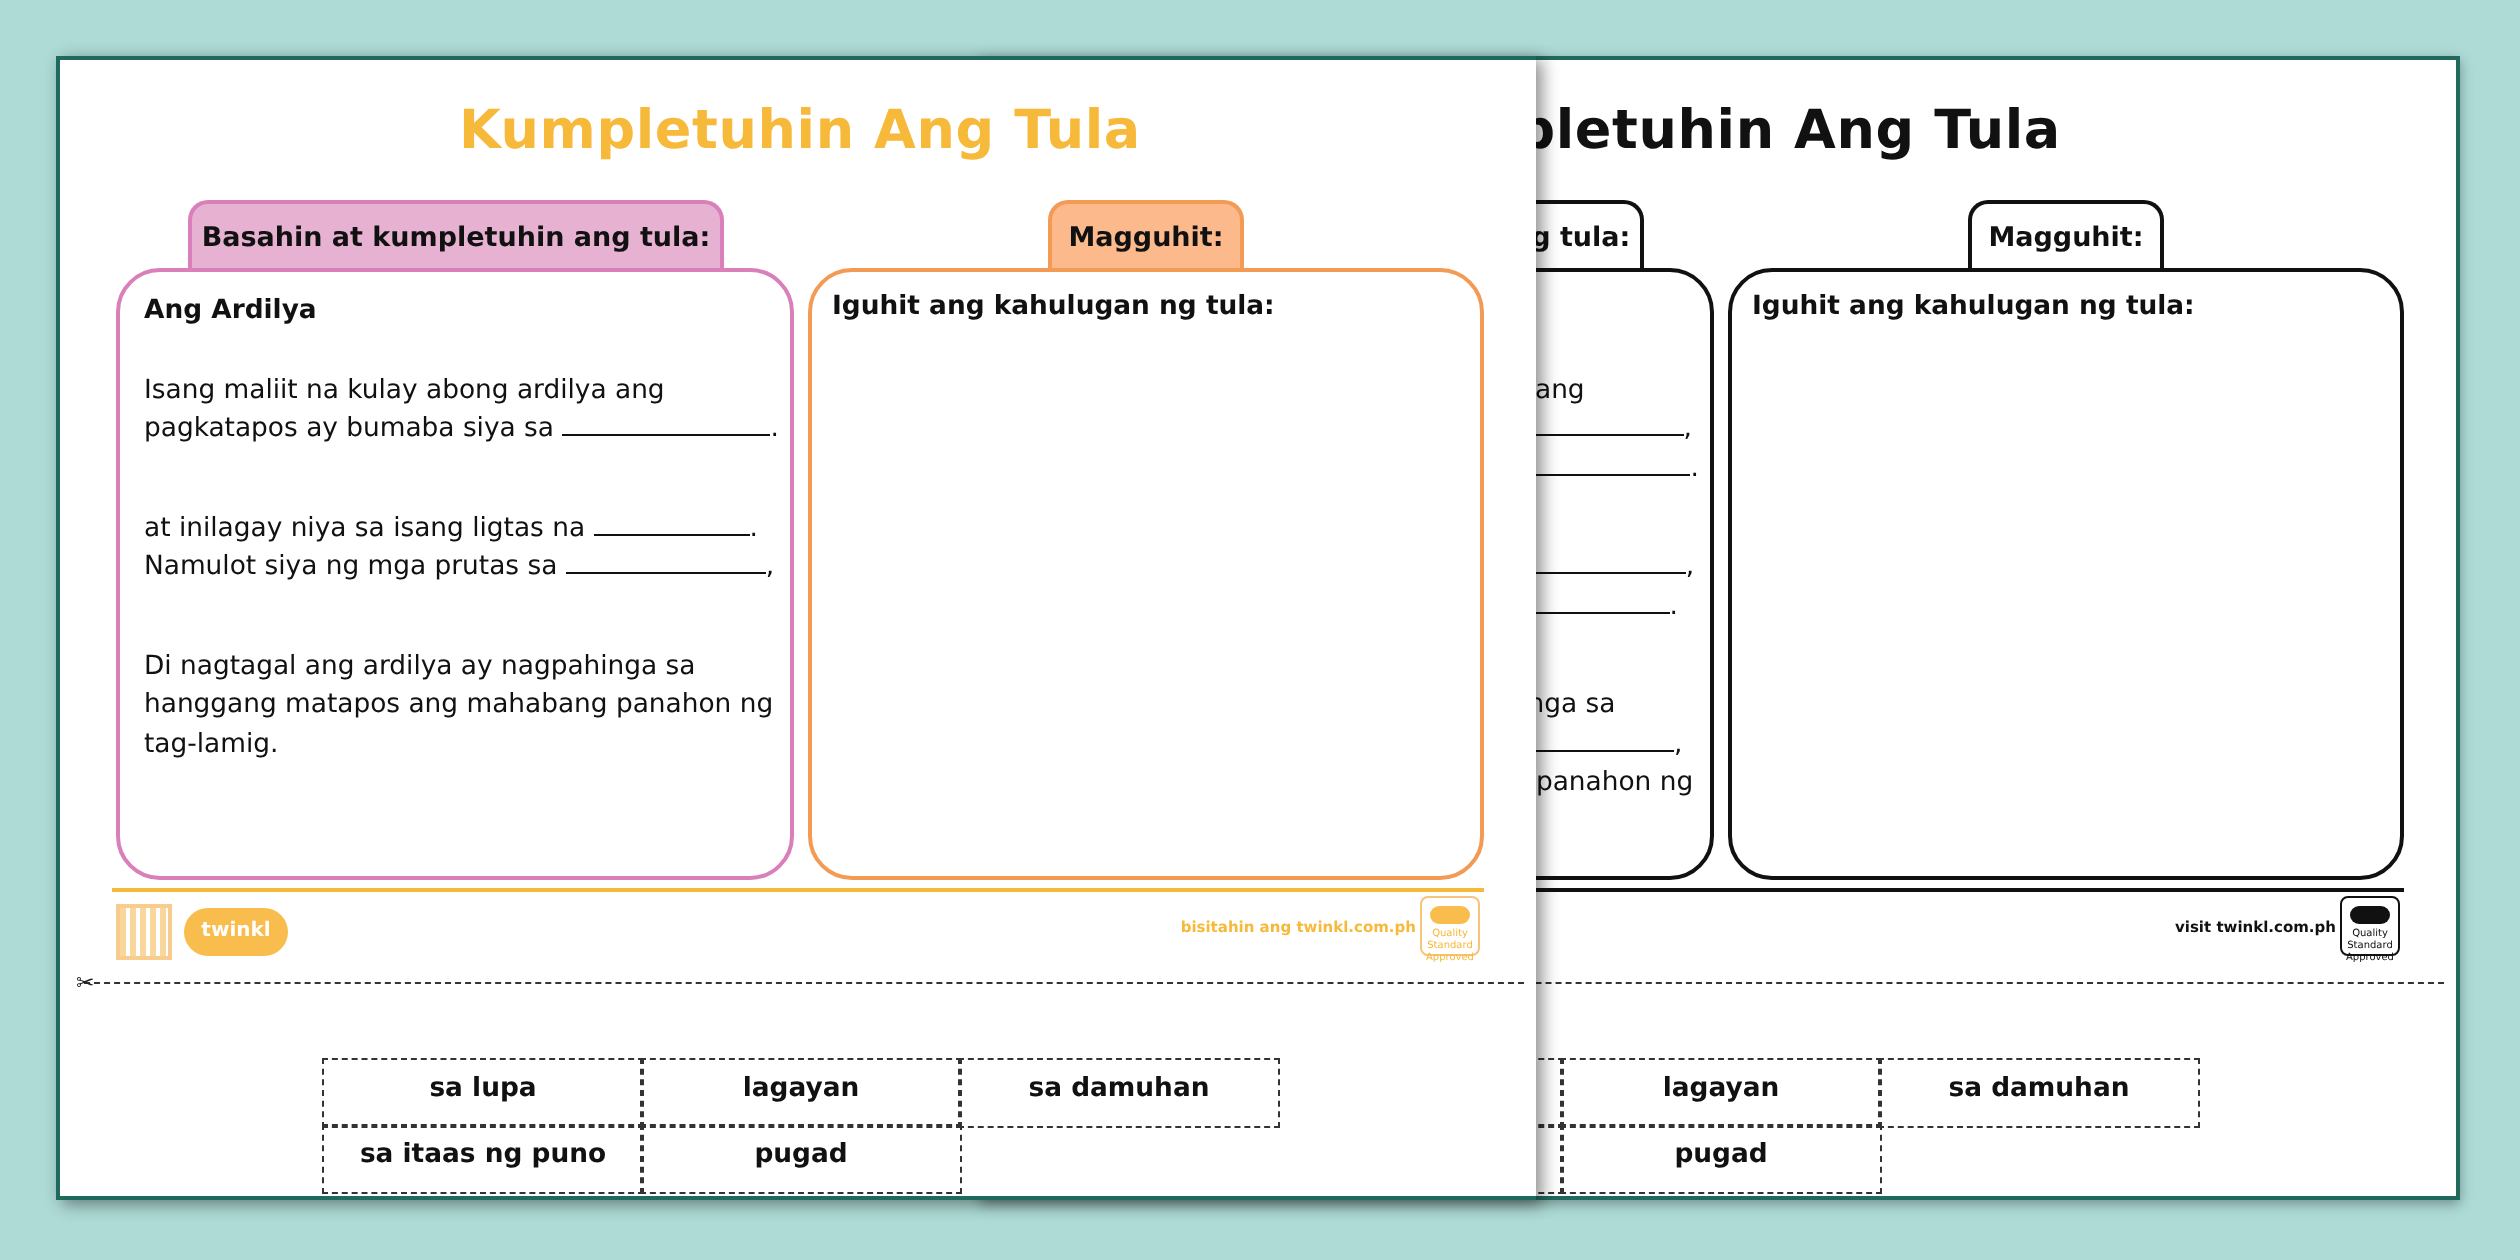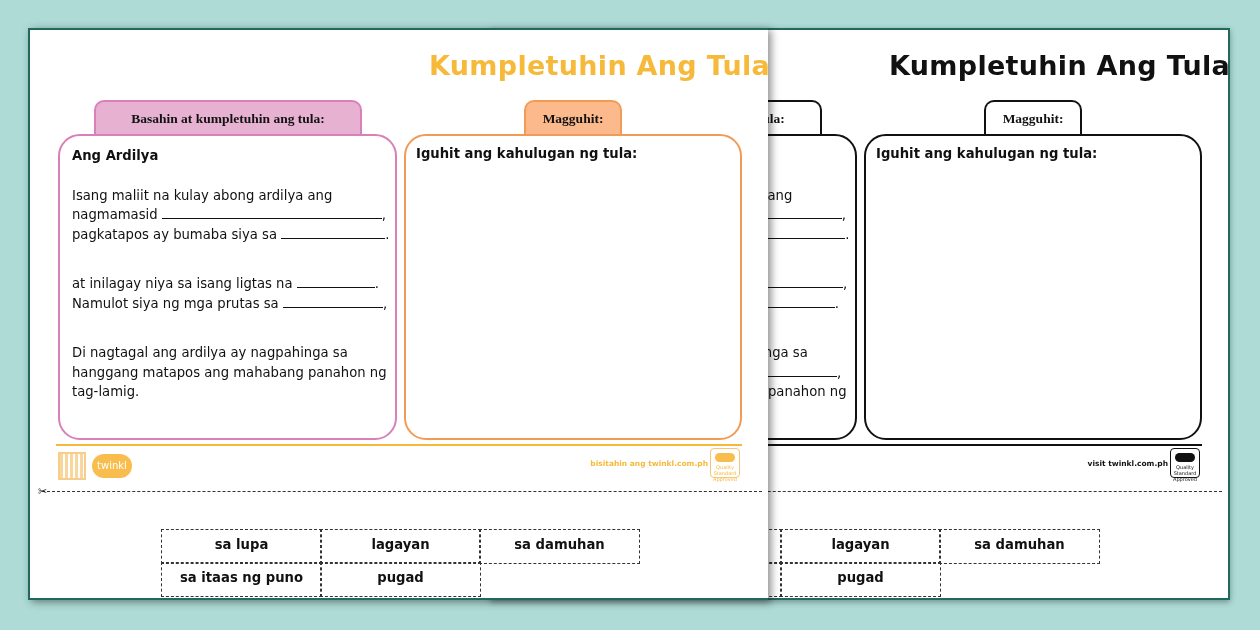--- a/index.html
+++ b/index.html
@@ -3,25 +3,25 @@
 <meta charset="utf-8">
 <style>
   * { box-sizing: border-box; margin: 0; padding: 0; }
   html, body { width: 1260px; height: 630px; overflow: hidden; }
   body { background: #aedbd6; position: relative; font-family: "DejaVu Sans", sans-serif; color: #111; }
 
   .sheet { position: absolute; background: #fff; overflow: hidden; }
   .sheet-back { left: 490px; top: 28px; width: 740px; height: 572px; border-top: 2px solid #1f6a5c; border-right: 2px solid #1f6a5c; border-bottom: 2px solid #1f6a5c; box-shadow: 0 2px 6px rgba(0,0,0,0.35); }
   .sheet-front { left: 28px; top: 28px; width: 740px; height: 572px; border-left: 2px solid #1f6a5c; border-top: 2px solid #1f6a5c; border-bottom: 2px solid #1f6a5c; box-shadow: 3px 2px 8px rgba(0,0,0,0.45); z-index: 2; }
 
-  .title { position: absolute; top: 20px; left: 0; width: 740px; text-align: right; font-size: 27px; font-weight: bold; letter-spacing: 0.3px; }
+  .title { position: absolute; top: 20px; left: 0; width: 740px; text-align: center; font-size: 27px; font-weight: bold; letter-spacing: 0.3px; }
   .sheet-front .title { color: #f6b93a; }
   .sheet-back .title { color: #111; }
 
-  .tab { position: absolute; height: 36px; border-radius: 10px 10px 0 0; font-size: 13.5px; font-weight: bold; text-align: center; line-height: 34px; font-family: Liberation Serif, serif; }
+  .tab { position: absolute; height: 36px; border-radius: 10px 10px 0 0; font-size: 13.5px; font-weight: bold; text-align: center; line-height: 34px; }
   .panel { position: absolute; border-radius: 22px; background: #fff; }
 
   
   .sheet-front .tab-read { left: 64px; top: 70px; width: 268px; background: #e7b2d2; border: 2px solid #d97fb9; border-bottom: none; }
   .sheet-front .tab-draw { left: 494px; top: 70px; width: 98px; background: #fbb98c; border: 2px solid #f39b55; border-bottom: none; }
   .sheet-front .panel-read { left: 28px; top: 104px; width: 339px; height: 306px; border: 2px solid #d97fb9; }
   .sheet-front .panel-draw { left: 374px; top: 104px; width: 338px; height: 306px; border: 2px solid #f39b55; }
   .sheet-front .footer-line { position: absolute; left: 26px; top: 414px; width: 686px; height: 2px; background: #f6b93a; }
 
   
@@ -33,21 +33,21 @@
 
   .poem { position: absolute; left: 12px; top: 10px; width: 318px; font-size: 13.2px; line-height: 19.5px; }
   .poem-title { font-weight: bold; margin-bottom: 20px; }
   .stanza { margin-bottom: 30px; }
   .blank { display: inline-block; border-bottom: 1.5px solid #111; height: 12px; vertical-align: baseline; }
   .draw-label { position: absolute; left: 10px; top: 10px; font-size: 13.2px; font-weight: bold; }
 
   .footer-qr { position: absolute; left: 28px; top: 422px; width: 28px; height: 28px; background:
       repeating-linear-gradient(90deg, #f8cf8a 0 3px, #fff 3px 5px),
       #f8cf8a; opacity: 0.85; border: 2px solid #f6c47a; }
-  .footer-logo { position: absolute; left: 62px; top: 424px; width: 40px; height: 24px; background: #f9bd4e; border-radius: 12px; color: #fff; font-size: 10px; font-weight: normal; text-align: center; line-height: 24px; }
+  .footer-logo { position: absolute; left: 62px; top: 424px; width: 52px; height: 24px; background: #f9bd4e; border-radius: 12px; color: #fff; font-size: 10px; font-weight: bold; text-align: center; line-height: 24px; }
   .footer-url { position: absolute; right: 60px; top: 429px; font-size: 7.5px; font-weight: bold; }
   .sheet-front .footer-url { color: #f6b93a; }
   .sheet-back .footer-url { color: #111; }
   .footer-badge { position: absolute; right: 28px; top: 418px; width: 30px; height: 30px; border-radius: 4px; font-size: 5px; text-align: center; padding-top: 4px; }
   .sheet-front .footer-badge { border: 1.5px solid #f6c47a; color: #f6b93a; }
   .sheet-back .footer-badge { border: 1.5px solid #111; color: #111; }
   .badge-cloud { display: block; margin: 0 auto 2px; width: 20px; height: 9px; border-radius: 5px; }
   .sheet-front .badge-cloud { background: #f9bd4e; }
   .sheet-back .badge-cloud { background: #111; }
 
@@ -102,21 +102,20 @@
 
 <div class="sheet sheet-front">
   <div class="title">Kumpletuhin Ang Tula</div>
   <div class="tab tab-read">Basahin at kumpletuhin ang tula:</div>
   <div class="tab tab-draw">Magguhit:</div>
   <div class="panel panel-read">
     <div class="poem">
       <div class="poem-title">Ang Ardilya</div>
       <div class="stanza">
         <div>Isang maliit na kulay abong ardilya ang</div>
-        <div><span>nagmamasid</span> <span class="blank" style="width:220px"></span><span>,</span></div>
         <div><span>pagkatapos ay bumaba siya sa</span> <span class="blank" style="width:104px"></span><span>.</span></div>
       </div>
       <div class="stanza">
         <div><span>at inilagay niya sa isang ligtas na</span> <span class="blank" style="width:78px"></span><span>.</span></div>
         <div><span>Namulot siya ng mga prutas sa</span> <span class="blank" style="width:100px"></span><span>,</span></div>
       </div>
       <div class="stanza">
         <div>Di nagtagal ang ardilya ay nagpahinga sa</div>
         <div>hanggang matapos ang mahabang panahon ng</div>
         <div>tag-lamig.</div>

